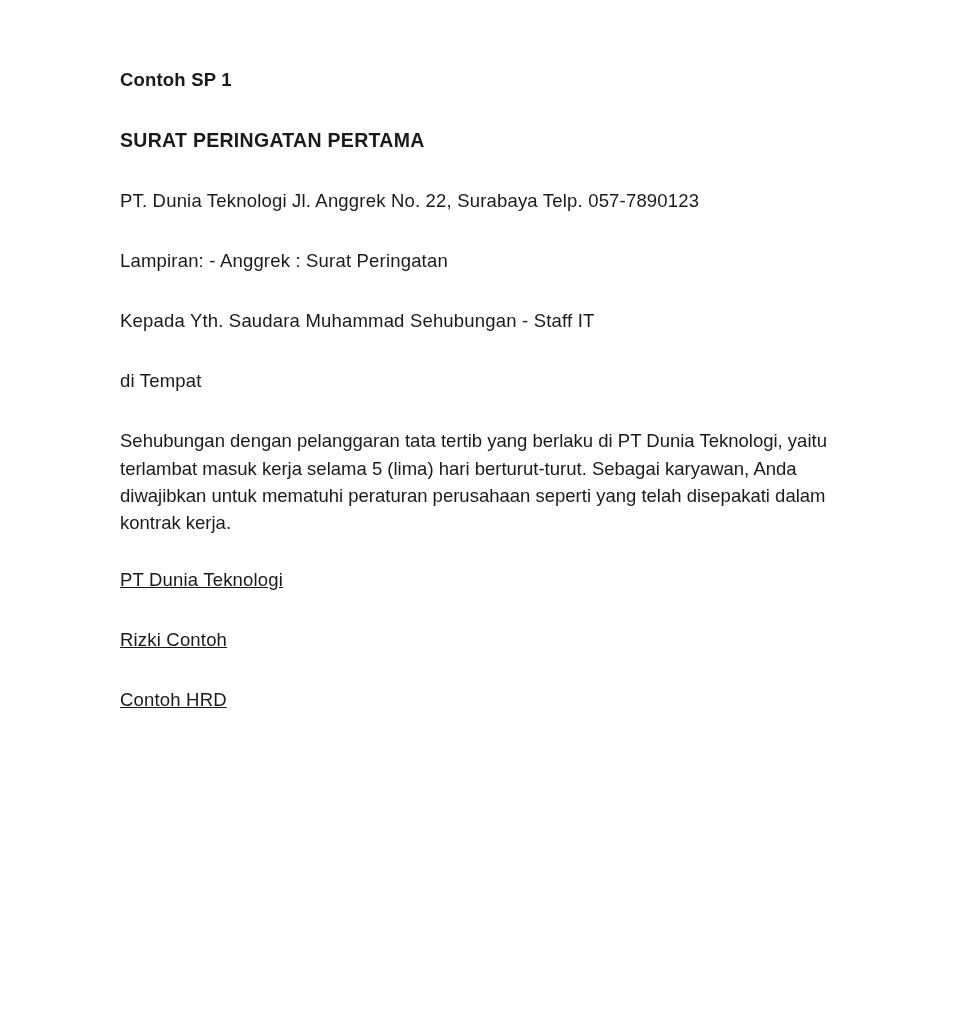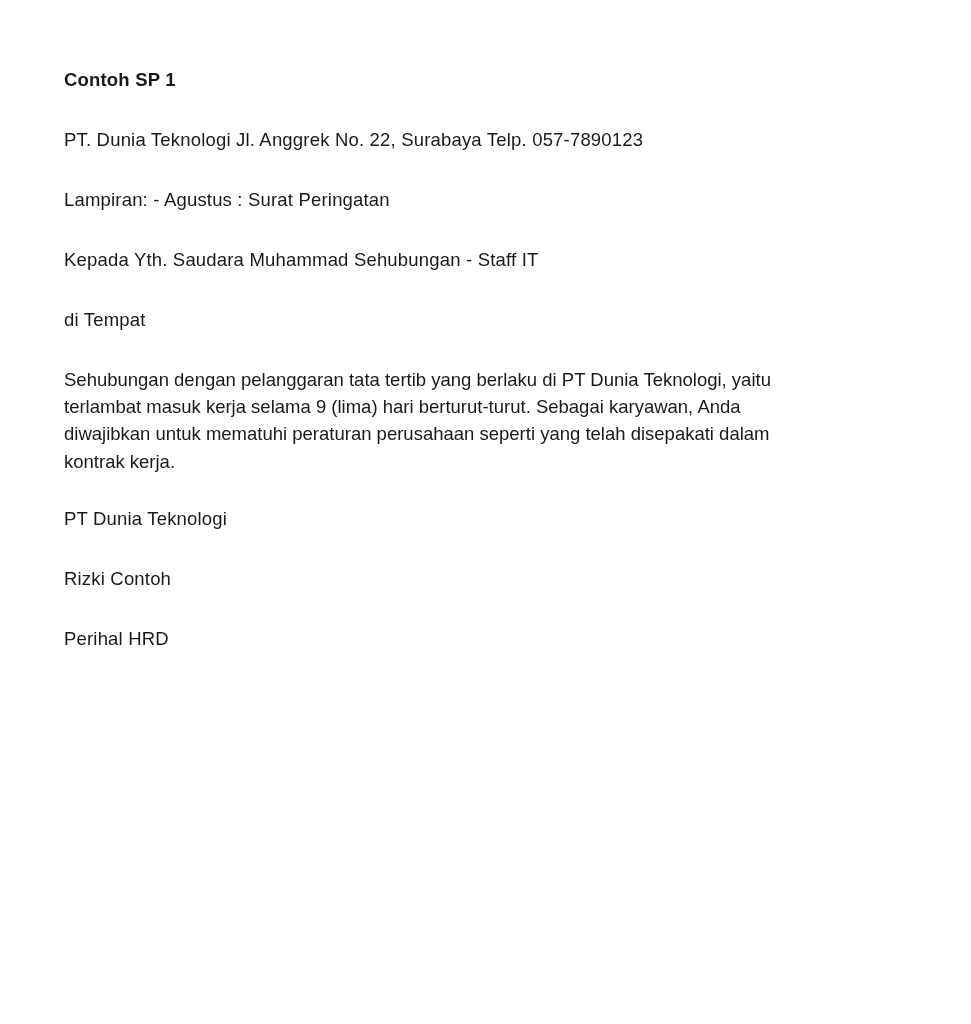--- a/index.html
+++ b/index.html
@@ -11,21 +11,21 @@
     width: 971px;
     height: 1024px;
     font-family: "Liberation Sans", sans-serif;
     color: #1a1a1a;
     -webkit-font-smoothing: antialiased;
   }
   .page {
     box-sizing: border-box;
     width: 971px;
     min-height: 1024px;
-    padding: 66px 88px 0 64px;
+    padding: 66px 88px 0 120px;
     background: #ffffff;
   }
   .doc {
     width: 737px;
   }
   .block {
     font-size: 18.5px;
     line-height: 1.46;
     color: #1a1a1a;
     margin: 0 0 33px 0;
@@ -44,45 +44,47 @@
   }
   .para {
     font-size: 18.5px;
     line-height: 1.47;
     color: #1a1a1a;
     margin: 0 0 30px 0;
     text-align: left;
   }
   .sig-block {
     margin-top: 8px;
+    text-decoration: underline;
   }
 </style>
 </head>
 <body>
 
 <div class="page">
   <div class="doc">
 
     <p class="block bold">Contoh SP 1</p>
 
+    <p class="block title">SURAT PERINGATAN PERTAMA</p>
 
     <p class="block">PT. Dunia Teknologi Jl. Anggrek No. 22, Surabaya Telp. 057-7890123</p>
 
 
-    <p class="block">Lampiran: - Agustus : Surat Peringatan</p>
+    <p class="block">Lampiran: - Anggrek : Surat Peringatan</p>
 
     <p class="block">Kepada Yth. Saudara Muhammad Sehubungan - Staff IT</p>
 
     <p class="block">di Tempat</p>
 
-    <p class="para">Sehubungan dengan pelanggaran tata tertib yang berlaku di PT Dunia Teknologi, yaitu terlambat masuk kerja selama 9 (lima) hari berturut-turut. Sebagai karyawan, Anda diwajibkan untuk mematuhi peraturan perusahaan seperti yang telah disepakati dalam kontrak kerja.</p>
+    <p class="para">Sehubungan dengan pelanggaran tata tertib yang berlaku di PT Dunia Teknologi, yaitu terlambat masuk kerja selama 5 (lima) hari berturut-turut. Sebagai karyawan, Anda diwajibkan untuk mematuhi peraturan perusahaan seperti yang telah disepakati dalam kontrak kerja.</p>
 
 
 
 
     <div class="sig-block">
       <p class="block">PT Dunia Teknologi</p>
       <p class="block">Rizki Contoh</p>
-      <p class="block">Perihal HRD</p>
+      <p class="block">Contoh HRD</p>
     </div>
 
   </div>
 </div>
 
 </body></html>

